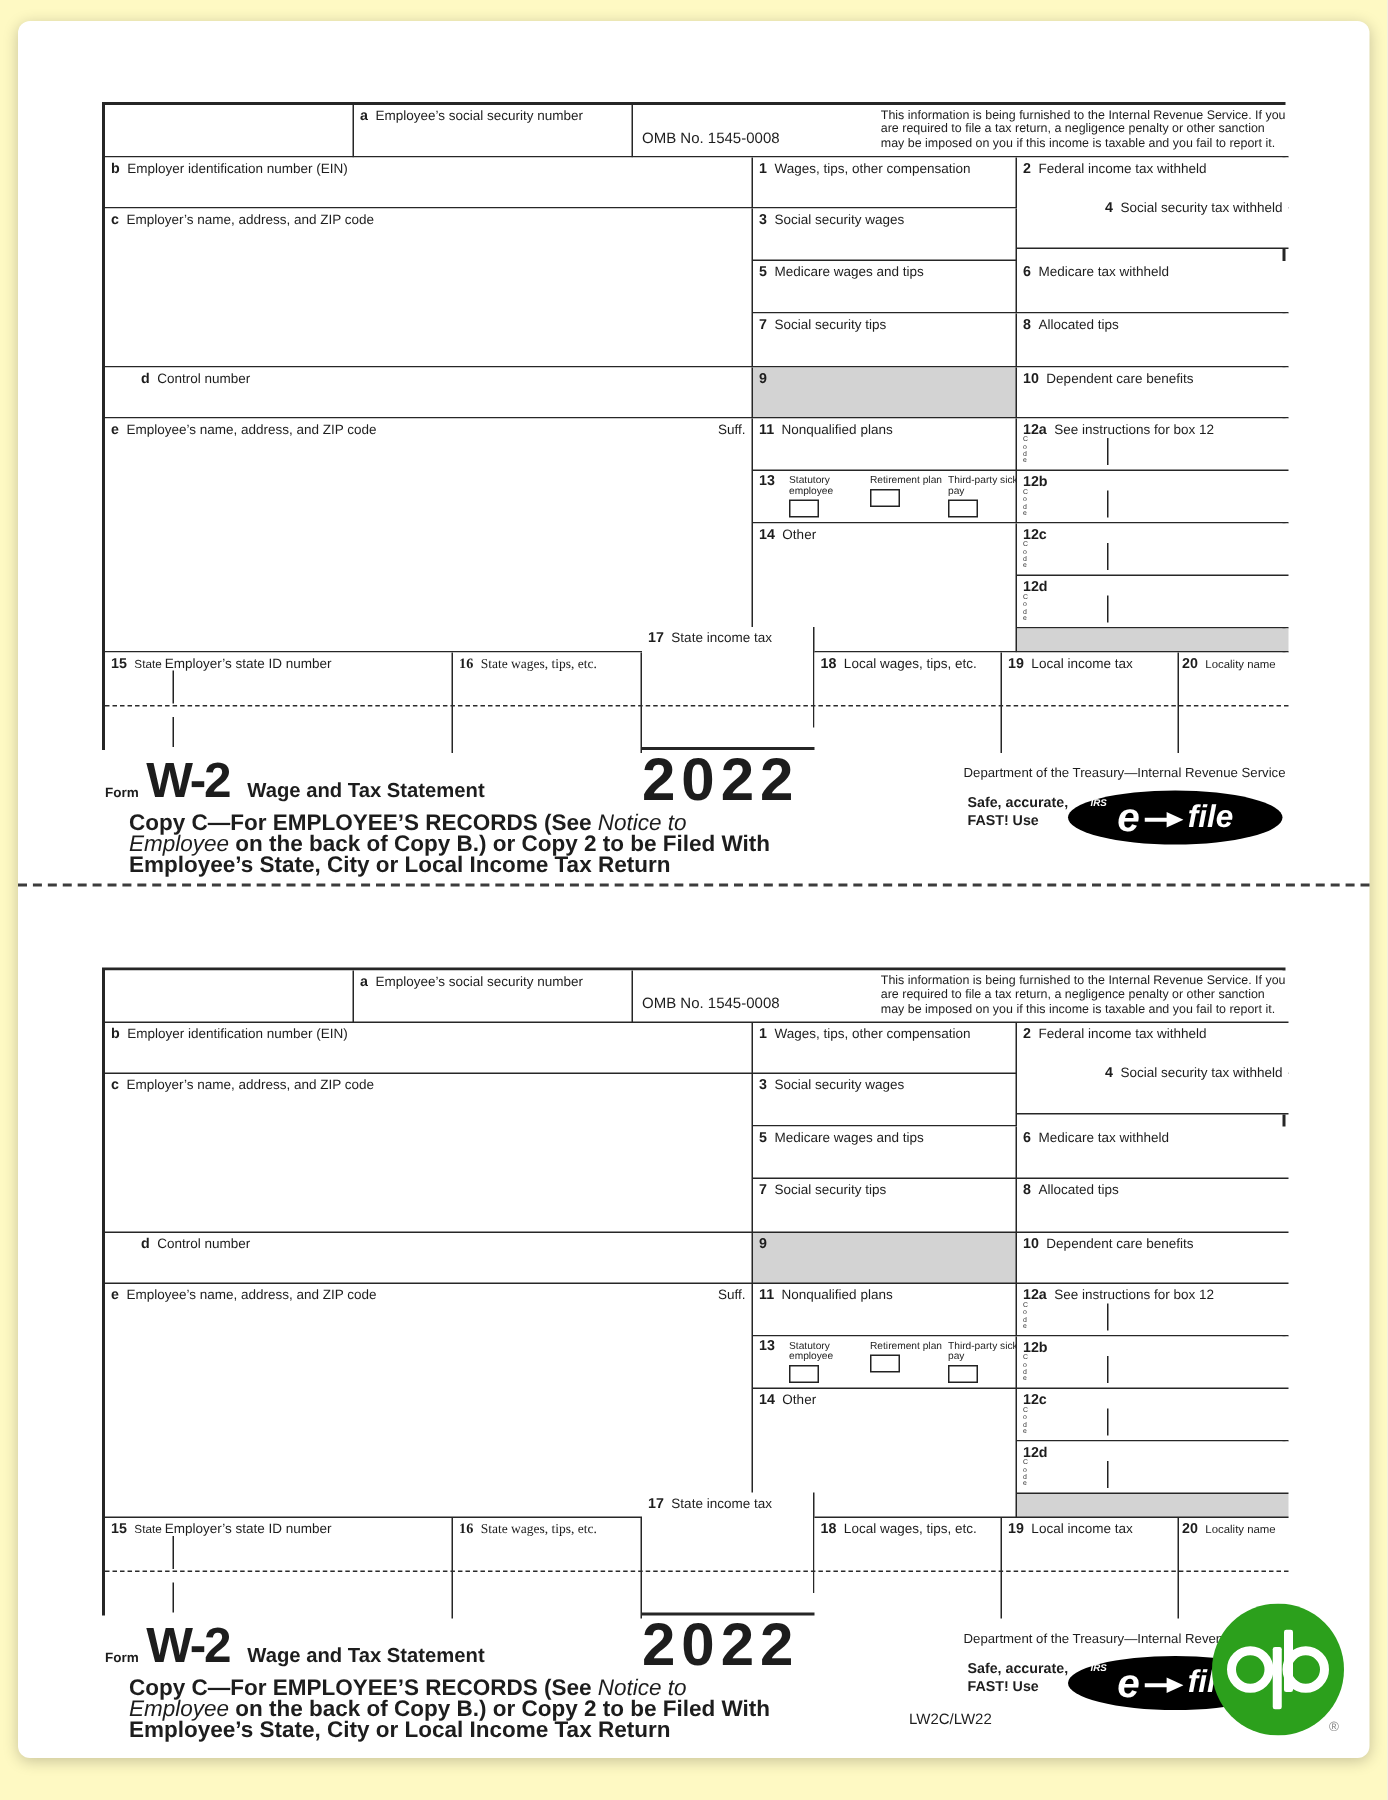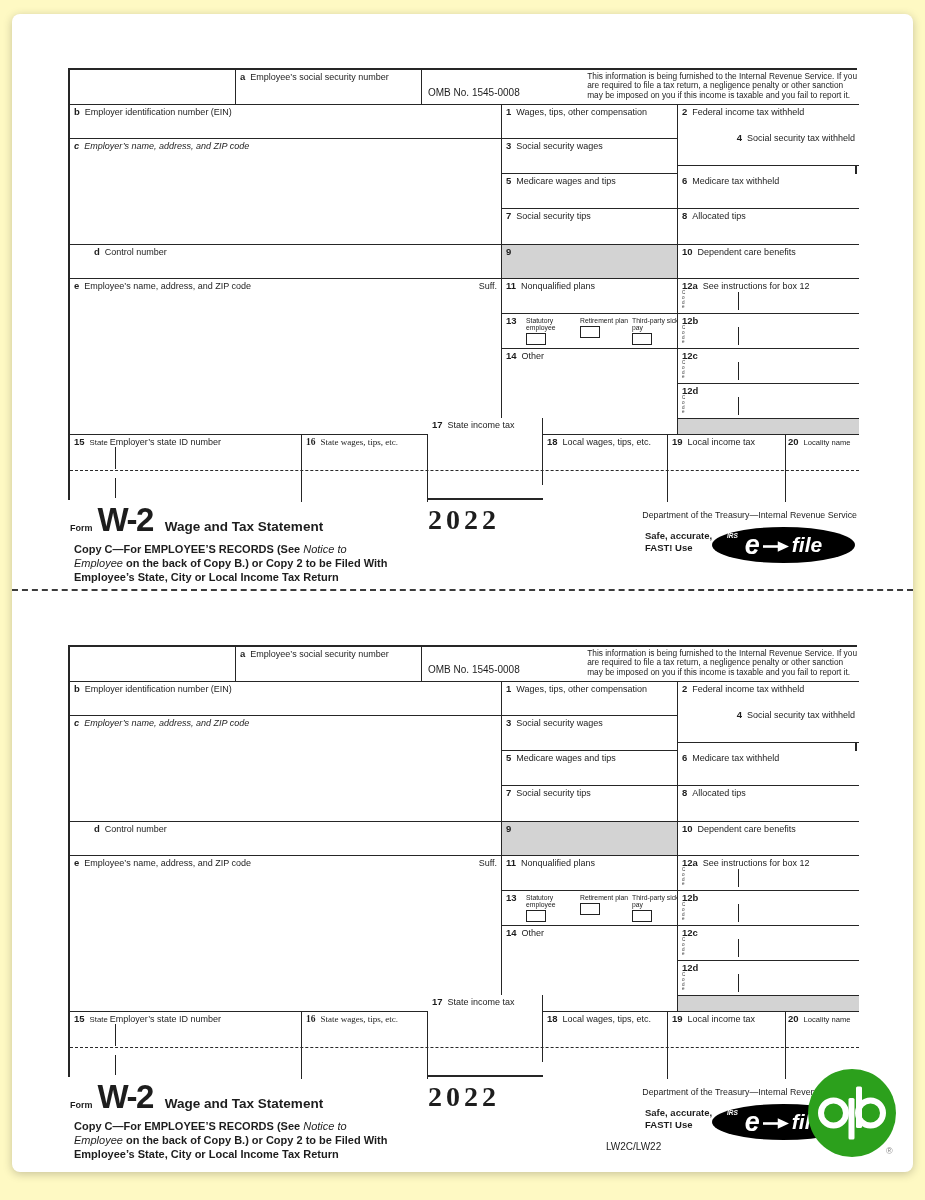--- a/index.html
+++ b/index.html
@@ -25,21 +25,21 @@
   .nowrap { white-space:nowrap; }
 
   .c-blank { left:0; top:0; width:166px; height:35px; }
   .c-a     { left:166px; top:0; width:186px; height:35px; }
   .c-omb   { left:352px; top:0; width:437px; height:35px; display:flex; align-items:flex-end; padding:2px 2px 3px 6px; }
   .omb-txt { font-size:10px; white-space:nowrap; margin-bottom:3px; }
   .notice  { margin-left:auto; text-align:left; font-size:8.3px; line-height:9.8px; white-space:nowrap; }
   .c-b  { left:0; top:35px; width:432px; height:34px; }
   .c-1  { left:432px; top:35px; width:176px; height:34px; }
   .c-2  { left:608px; top:35px; width:181px; height:34px; }
-  .c-c  { left:0; top:69px; width:432px; height:106px;font-style:italic; }
+  .c-c  { left:0; top:69px; width:432px; height:106px; }
   .c-3  { left:432px; top:69px;  width:176px; height:35px; }
   .c-4  { left:608px; top:61px;  width:181px; height:35px;text-align:right; }
   .c-5  { left:432px; top:104px; width:176px; height:35px; }
   .c-6  { left:608px; top:104px; width:181px; height:35px; }
   .c-7  { left:432px; top:139px; width:176px; height:36px; }
   .c-8  { left:608px; top:139px; width:181px; height:36px; }
   .c-d  { left:0; top:175px; width:432px; height:34px;padding-left:24px; }
   .c-9  { left:432px; top:175px; width:176px; height:34px; }
   .c-10 { left:608px; top:175px; width:181px; height:34px; }
   .c-e  { left:0; top:209px; width:432px; height:156px; }
@@ -73,31 +73,31 @@
   .cbg-1 { left:24px; } .cbg-2 { left:78px; } .cbg-3 { left:130px; }
   .cb-lbl { font-size:6.8px; line-height:7.2px; }
   .cb-box { width:20px; height:12px; border:1px solid #222; margin-top:2px; background:#fff; }
   .n13 { position:absolute; left:4px; top:2px; }
 
   .w2-footer { position:absolute; left:0; top:437px; width:789px; height:88px; }
   .brand { position:absolute; left:2px; top:0; display:flex; align-items:baseline; }
   .f-form { font-size:9px; font-weight:bold; margin-right:5px; }
   .f-w2 { font-size:33px; font-weight:bold; letter-spacing:-1.5px; line-height:30px; }
   .f-title { font-size:13.5px; font-weight:bold; margin-left:12px; }
-  .f-year { position:absolute; left:360px; top:-2px; font-family:Liberation Serif, serif;
-            font-weight:bold; font-size:28px; letter-spacing:4px; line-height:34px; }
+  .f-year { position:absolute; left:360px; top:-2px; font-family:Liberation Sans, sans-serif;
+            font-weight:bold; font-size:40px; letter-spacing:4px; line-height:34px; }
   .f-dept { position:absolute; right:0; top:5px; font-size:8.8px; }
   .f-tag { position:absolute; left:577px; top:25px; font-weight:bold; font-size:9.5px; line-height:11.5px; }
   .efile { position:absolute; left:644px; top:22px; width:143px; height:36px; background:#000;
            border-radius:50%; display:flex; align-items:center; justify-content:center; color:#fff; }
   .efile .irs { position:absolute; left:15px; top:5px; font-size:6.5px; font-weight:bold; font-style:italic; }
   .efile .e { font-size:27px; font-weight:bold; font-style:italic; line-height:27px; margin-right:3px; }
   .efile .file { font-size:21px; font-weight:bold; font-style:italic; }
   .efile svg { margin:2px 3px 0 0; }
-  .copylines { position:absolute; left:6px; top:37px; font-size:11px; font-weight:bold; line-height:14.2px; }
+  .copylines { position:absolute; left:18px; top:37px; font-size:15px; font-weight:bold; line-height:14.2px; }
   .it { font-style:italic; font-weight:normal; }
 
   #perforation { position:absolute; left:12px; top:589px; width:901px; height:0;
                  border-top:2px dashed #3c3c3c; }
   #plate-code { position:absolute; left:606px; top:1141px; font-size:10px; }
   #qb-logo { position:absolute; left:808px; top:1069px; width:88px; height:88px; z-index:5; }
   #qb-reg { position:absolute; left:886px; top:1146px; font-size:9px; color:#8a8a8a; z-index:6; }
 </style>
 </head>
 <body>

